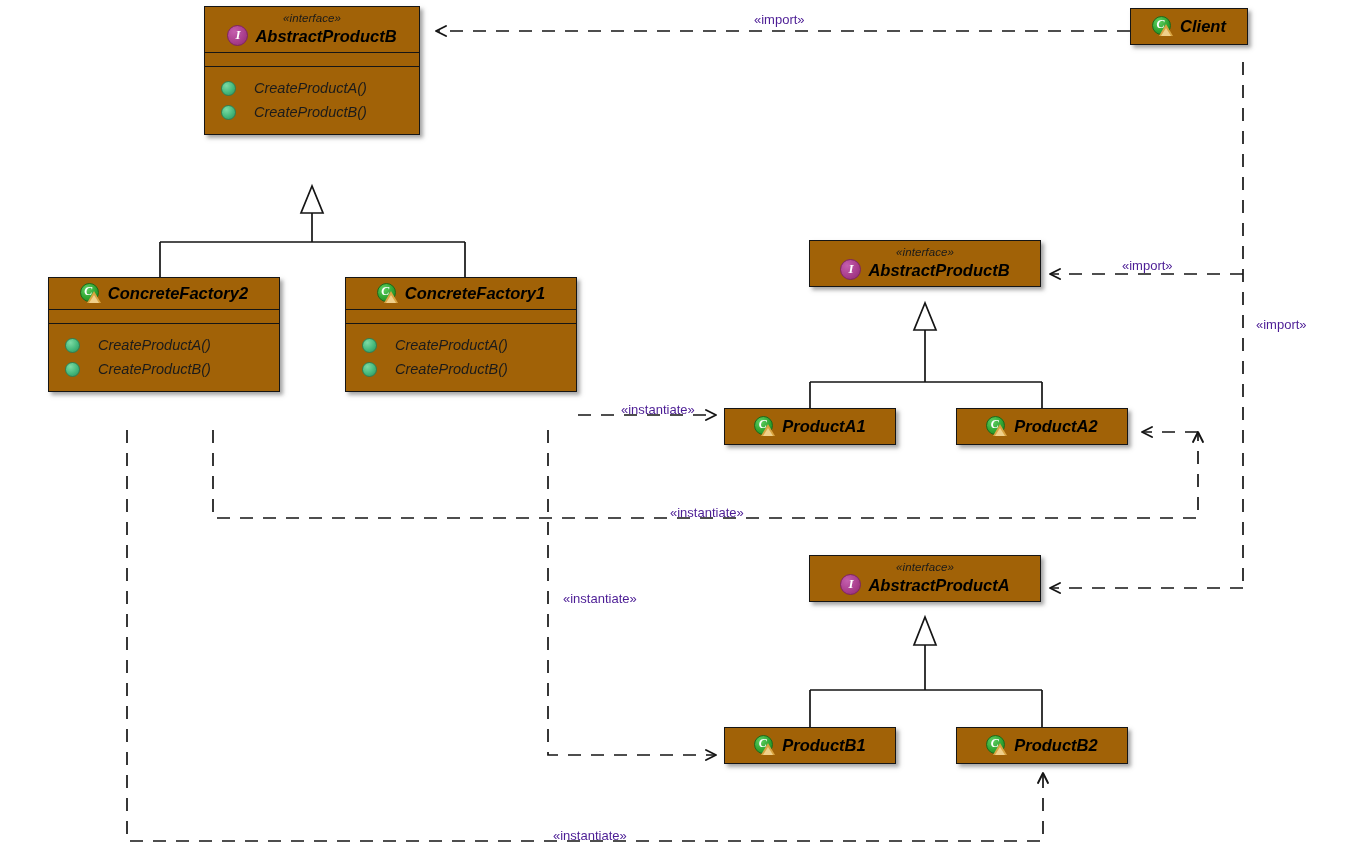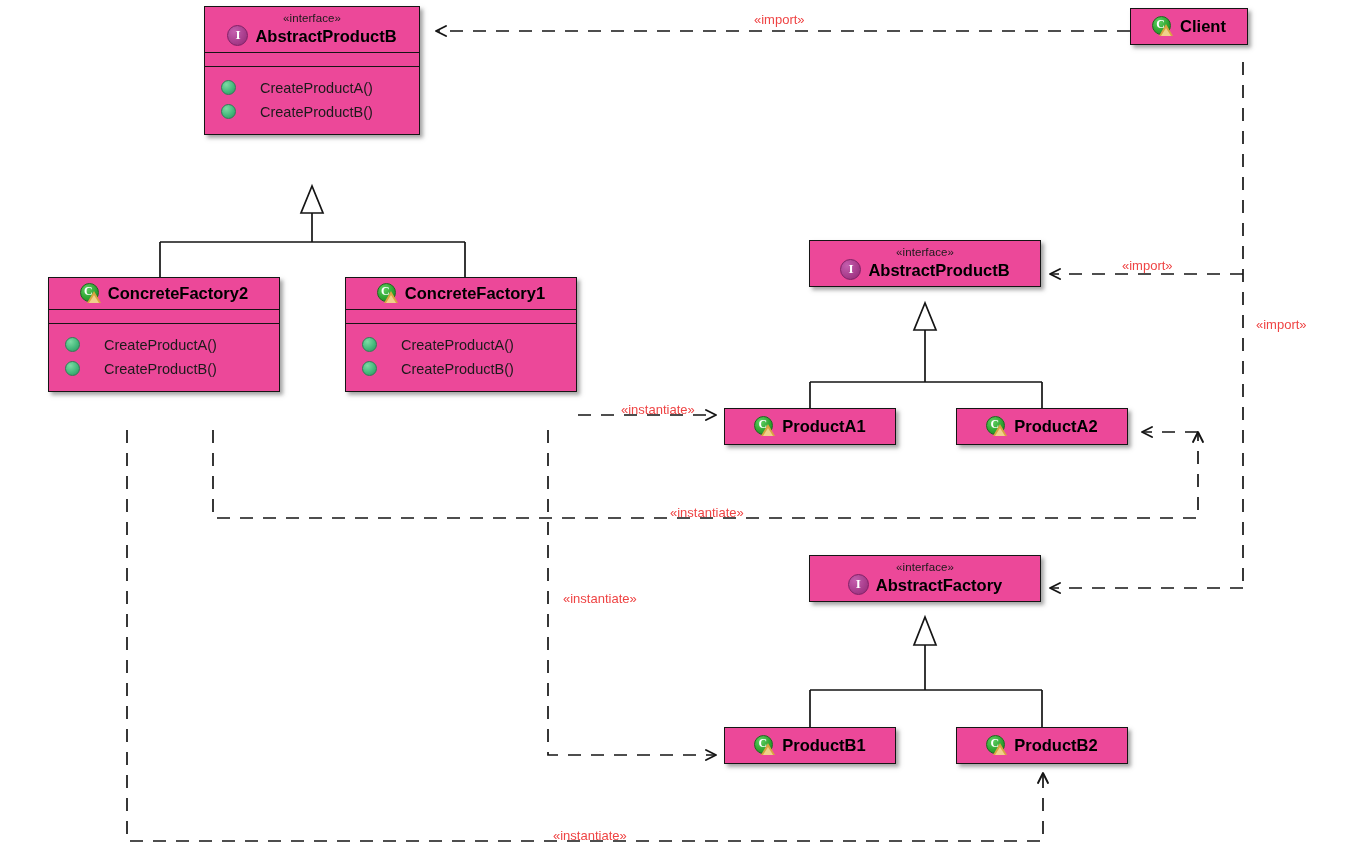--- a/index.html
+++ b/index.html
@@ -21,24 +21,25 @@
     position: absolute;
     left: 0;
     top: 0;
     width: 1363px;
     height: 858px;
     pointer-events: none;
   }
   .node {
     position: absolute;
     box-sizing: border-box;
-    background: #ec4899;
+    background: #a16207;
     border: 1.6px solid #151515;
     box-shadow: 3px 3px 4px rgba(90,90,90,0.55);
     z-index: 5;
+    font-style: italic;
   }
   .node-header {
     box-sizing: border-box;
     padding: 5px 12px 6px 12px;
     text-align: center;
   }
   .stereo {
     font-size: 11.5px;
     color: #1a1a1a;
     line-height: 13px;
@@ -65,22 +66,22 @@
     border-top: 1.6px solid #151515;
   }
   .empty-compartment {
     height: 13px;
   }
   .members {
     padding: 9px 0 10px 0;
   }
   .member {
     display: flex;
-    align-items: flex-start;
-    gap: 24px;
+    align-items: center;
+    gap: 18px;
     padding: 4px 14px 4px 16px;
     font-size: 14.5px;
     color: #1b1b1b;
     white-space: nowrap;
   }
 
   
   .icon {
     display: inline-block;
     position: relative;
@@ -151,21 +152,21 @@
     height: 13px;
     border-radius: 50%;
     background: radial-gradient(circle at 34% 28%, #7ddba4 0%, #45b97c 55%, #2f8e5d 100%);
     border: 1px solid #2c8055;
   }
 
   
   .edge-label {
     position: absolute;
     font-size: 13px;
-    color: #ef4444;
+    color: #4c1d95;
     background: transparent;
     white-space: nowrap;
     z-index: 6;
     line-height: 15px;
   }
 </style>
 </head>
 <body>
 
 <div id="canvas">
@@ -351,21 +352,21 @@
         <span class="title-text">ProductA2</span>
       </div>
     </div>
   </div>
 
   <div class="node" id="node-abstract-product-b" style="left:809px; top:555px; width:232px;">
     <div class="node-header">
       <div class="stereo">«interface»</div>
       <div class="title-row">
         <span class="icon icon-interface">I</span>
-        <span class="title-text">AbstractFactory</span>
+        <span class="title-text">AbstractProductA</span>
       </div>
     </div>
   </div>
 
   <div class="node simple" id="node-product-b1" style="left:724px; top:727px; width:172px;">
     <div class="node-header">
       <div class="title-row">
         <span class="icon icon-class">
           <span class="c-disc"></span>
             <span class="c-letter">C</span>

